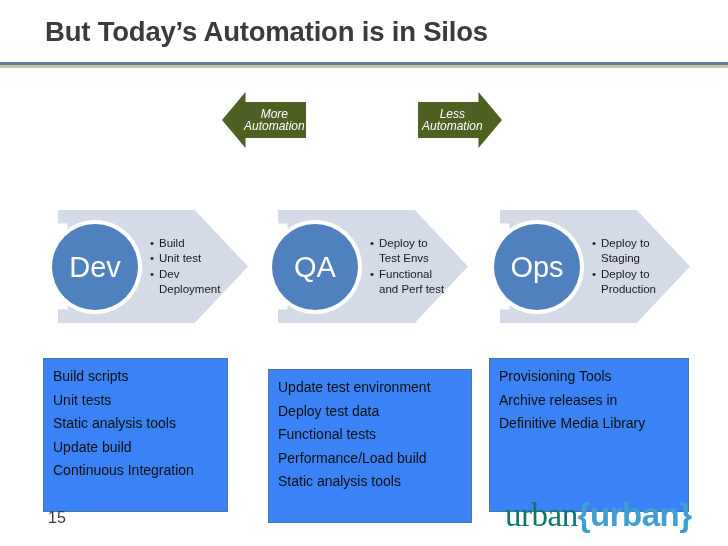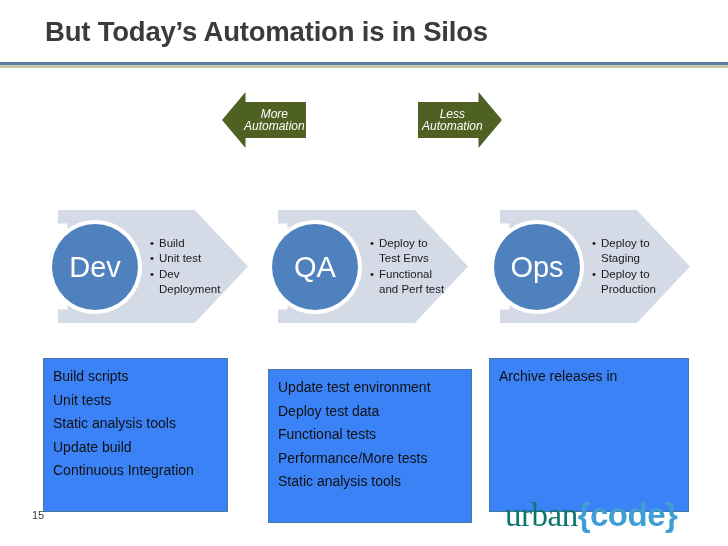--- a/index.html
+++ b/index.html
@@ -150,23 +150,23 @@
     color: #111111;
   }
   #box-dev { left: 43px;  width: 185px; }
   #box-qa  { left: 268px; width: 204px; margin-top: 11px; }
   #box-ops { left: 489px; width: 200px; }
   .detail-box .detail-line { white-space: nowrap; }
 
   
   #page-number {
     position: absolute;
-    left: 32px;
+    left: 48px;
     top: 509px;
-    font-size: 11px;
+    font-size: 16px;
     color: #3b3b3b;
   }
   #logo {
     position: absolute;
     left: 505px;
     top: 495px;
     font-size: 33px;
     line-height: 40px;
     white-space: nowrap;
   }
@@ -263,26 +263,28 @@
     <div class="detail-line">Unit tests</div>
     <div class="detail-line">Static analysis tools</div>
     <div class="detail-line">Update build</div>
     <div class="detail-line">Continuous Integration</div>
   </div>
 
   <div class="detail-box" id="box-qa">
     <div class="detail-line">Update test environment</div>
     <div class="detail-line">Deploy test data</div>
     <div class="detail-line">Functional tests</div>
-    <div class="detail-line">Performance/More tests</div>
+    <div class="detail-line">Performance/Load build</div>
     <div class="detail-line">Static analysis tools</div>
   </div>
 
   <div class="detail-box" id="box-ops">
+    <div class="detail-line">Provisioning Tools</div>
     <div class="detail-line">Archive releases in</div>
+    <div class="detail-line">Definitive Media Library</div>
   </div>
 
   <div id="page-number">15</div>
   <div id="logo">
-    <span class="logo-urban">urban</span><span class="logo-code">{code}</span>
+    <span class="logo-urban">urban</span><span class="logo-code">{urban}</span>
   </div>
 
 </div>
 
 </body></html>

